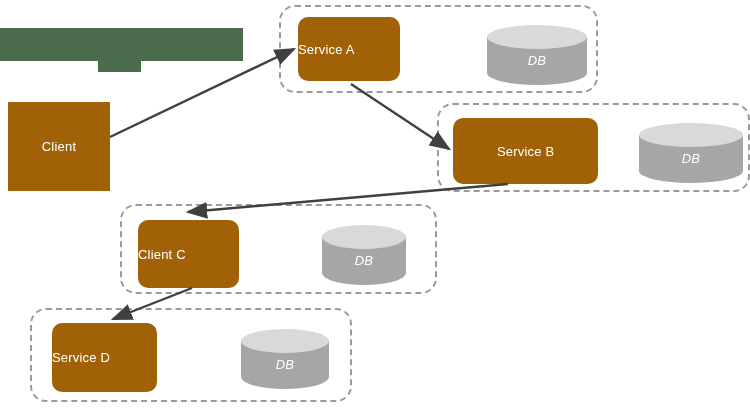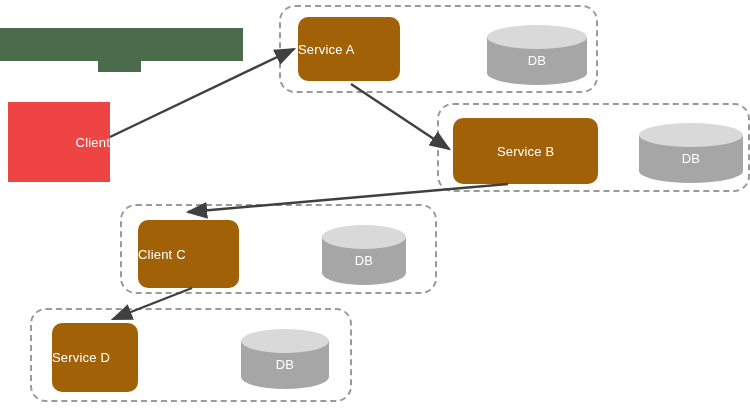--- a/index.html
+++ b/index.html
@@ -32,25 +32,25 @@
     left: 98px;
     top: 60px;
     width: 43px;
     height: 12px;
   }
   .client-box {
     position: absolute;
     left: 8px;
     top: 102px;
     width: 102px;
-    height: 80px;
-    background: #ef4444;
+    height: 89px;
+    background: #a16207;
     display: flex;
     align-items: center;
-    justify-content: flex-end;
+    justify-content: center;
     color: #ffffff;
     font-size: 13px;
     letter-spacing: 0.2px;
   }
   .group-container {
     position: absolute;
     border: 2.5px dashed #9a9a9a;
     border-radius: 16px;
     box-sizing: border-box;
   }
@@ -69,20 +69,21 @@
     position: absolute;
   }
   .db-label {
     position: absolute;
     left: 0;
     right: 0;
     text-align: center;
     color: #ffffff;
     font-size: 13px;
     letter-spacing: 0.3px;
+    font-style: italic;
   }
   .arrow-layer {
     position: absolute;
     left: 0;
     top: 0;
     width: 750px;
     height: 410px;
     pointer-events: none;
   }
 </style>
@@ -131,21 +132,21 @@
     <div class="db-cylinder" style="left:200px; top:19px; width:84px; height:72px;">
       <svg width="84" height="72" viewBox="0 0 84 72">
         <path d="M0,12 L0,48 A42,12 0 0 0 84,48 L84,12 Z" fill="#a6a6a6"></path>
         <ellipse cx="42" cy="12" rx="42" ry="12" fill="#d9d9d9"></ellipse>
       </svg>
       <div class="db-label" style="top:28px;">DB</div>
     </div>
   </div>
 
   <div class="group-container" style="left:30px; top:308px; width:322px; height:94px;">
-    <div class="service-box" style="left:20px; top:13px; width:86px; height:69px;">
+    <div class="service-box" style="left:20px; top:13px; width:105px; height:69px;">
       <span>Service D</span>
     </div>
     <div class="db-cylinder" style="left:209px; top:19px; width:88px; height:72px;">
       <svg width="88" height="72" viewBox="0 0 88 72">
         <path d="M0,12 L0,48 A44,12 0 0 0 88,48 L88,12 Z" fill="#a6a6a6"></path>
         <ellipse cx="44" cy="12" rx="44" ry="12" fill="#d9d9d9"></ellipse>
       </svg>
       <div class="db-label" style="top:28px;">DB</div>
     </div>
   </div>

